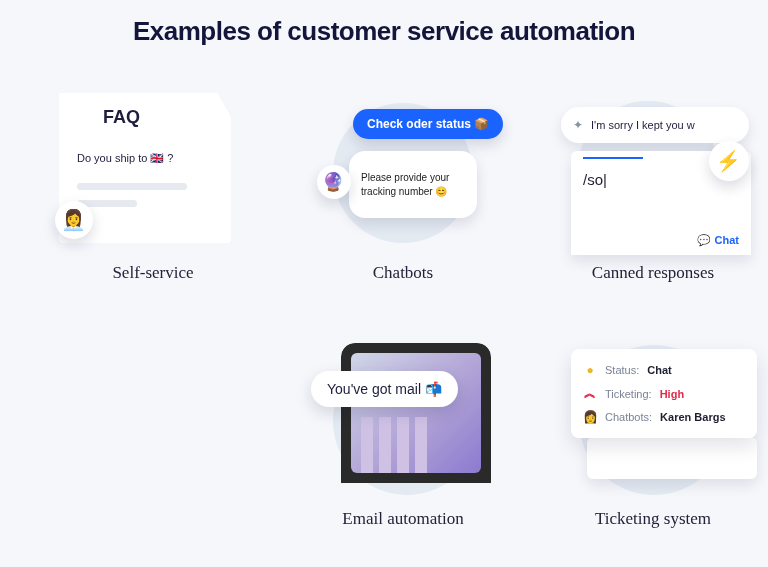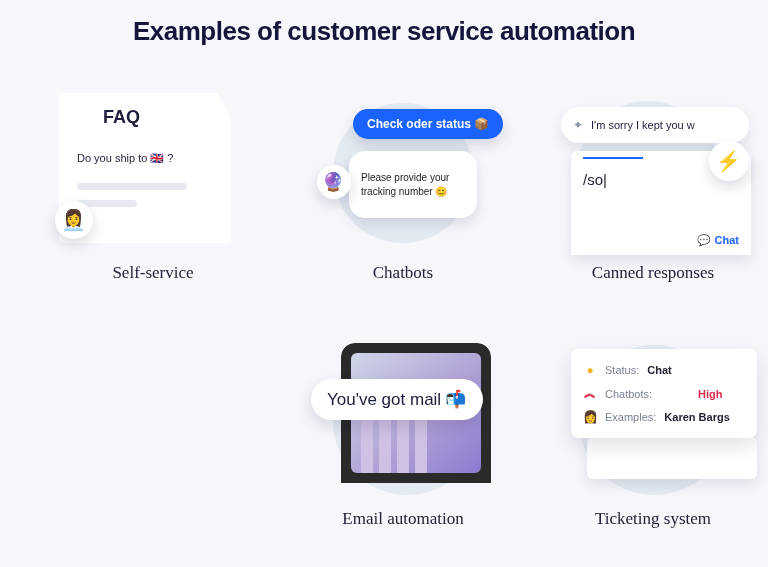--- a/index.html
+++ b/index.html
@@ -177,23 +177,23 @@
     width:100%; height:100%;
     background:linear-gradient(135deg,#d0d6e8 0%, #b1a3d6 55%, #8c7ad0 100%);
     border-radius:6px;
     position:relative;
     overflow:hidden;
   }
   .em-pillars { position:absolute; bottom:0; left:10px; display:flex; gap:6px; }
   .em-pillars div { width:12px; height:56px; background:#cfc1e4; }
   .em-pill {
     position:absolute;
-    left:-2px; top:36px;
-    background:#fff;
-    font-size:17px;
+    left:-2px; top:28px;
+    background:#fff;
+    font-size:14px;
     font-weight:500;
     padding:10px 16px;
     border-radius:22px;
     box-shadow:0 6px 16px rgba(15,20,60,0.15);
     white-space:nowrap;
   }
 
   
   .tk-circle { width: 150px; height: 150px; left: 16px; top: 2px; }
   .tk-card-back {
@@ -211,21 +211,21 @@
     background:#fff;
     border-radius:8px;
     box-shadow:0 8px 20px rgba(15,20,60,0.12);
     padding:10px 14px 10px 12px;
     font-size:11px;
   }
   .tk-row { display:flex; align-items:center; gap:8px; padding:4px 0; white-space:nowrap; }
   .tk-row .ic { width:14px; text-align:center; font-size:12px; }
   .tk-row .lab { color:#7a8296; }
   .tk-row .val { font-weight:700; color:#1e1e32; }
-  .tk-row .val.red { color:#e12a4a;margin-left:38px; }
+  .tk-row .val.red { color:#e12a4a; }
   .tk-dot-open { color:#f0b429; font-size:10px; }
   .tk-chev { color:#e12a4a; font-size:12px; font-weight:bold; }
   .tk-av { font-size:13px; }
 </style>
 </head>
 <body>
 
 <h1 class="page-title">Examples of customer service automation</h1>
 
 <div class="grid">
@@ -294,26 +294,26 @@
       <div class="bg-circle tk-circle"></div>
       <div class="tk-card-back"></div>
       <div class="tk-card">
         <div class="tk-row">
           <span class="ic tk-dot-open">●</span>
           <span class="lab">Status:</span>
           <span class="val">Chat</span>
         </div>
         <div class="tk-row">
           <span class="ic tk-chev">︽</span>
-          <span class="lab">Chatbots:</span>
+          <span class="lab">Ticketing:</span>
           <span class="val red">High</span>
         </div>
         <div class="tk-row">
           <span class="ic tk-av">👩</span>
-          <span class="lab">Examples:</span>
+          <span class="lab">Chatbots:</span>
           <span class="val">Karen Bargs</span>
         </div>
       </div>
     </div>
     <div class="tile-label">Ticketing system</div>
   </div>
 
 </div>
 
 </body></html>

